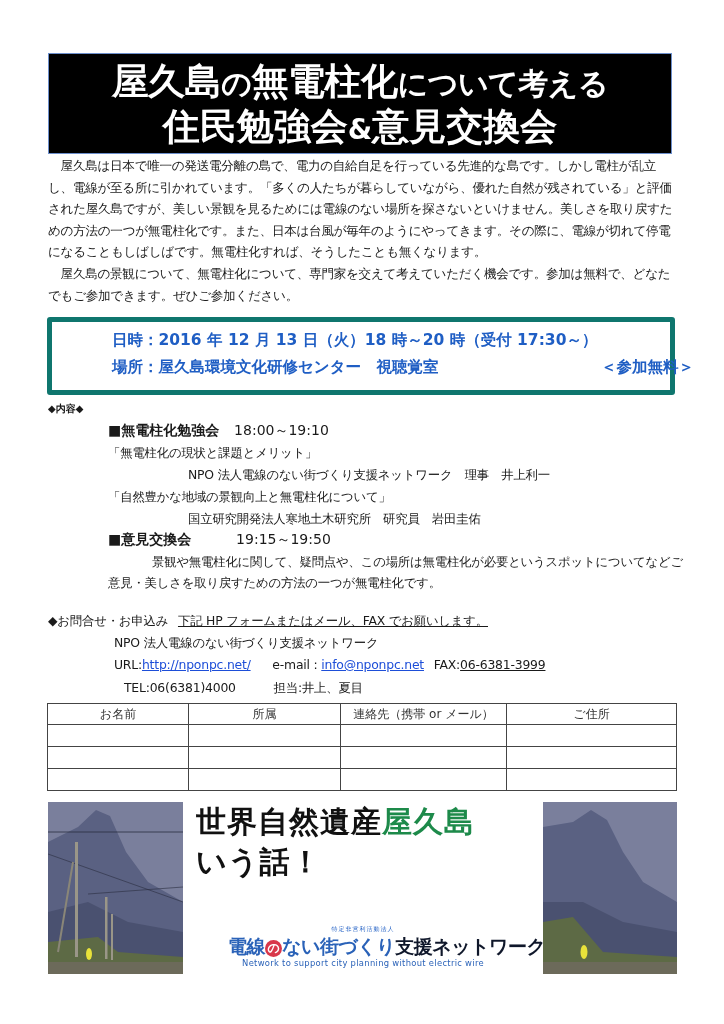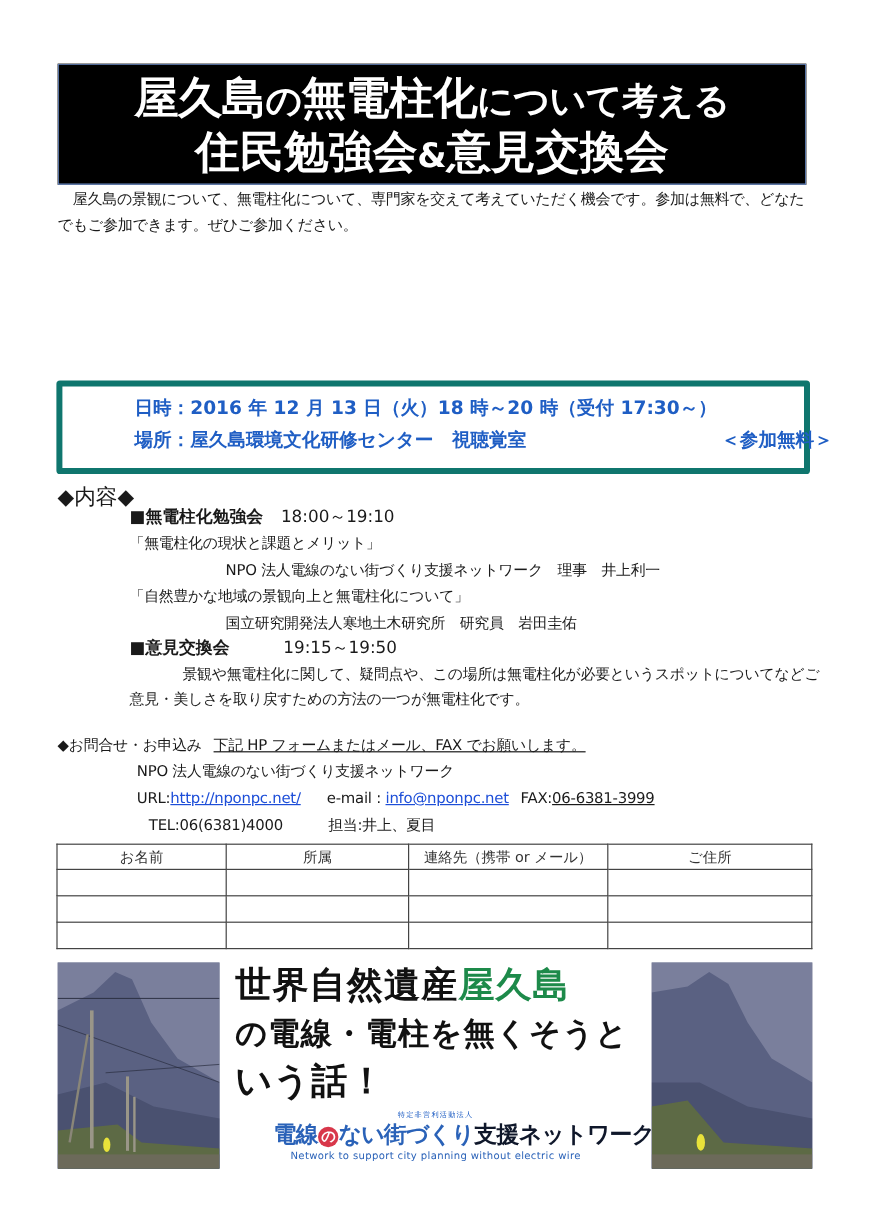--- a/index.html
+++ b/index.html
@@ -45,21 +45,21 @@
   #info-box .row {
     position: absolute; left: 60px; font-size: 15.5px; white-space: nowrap; letter-spacing: 0px;
   }
   #info-box .row1 { top: 8px; }
   #info-box .row2 { top: 35px; }
   #info-box .free { position: absolute; left: 489px; top: 0; }
 
   
   .content-text { font-size: 12.4px; white-space: nowrap; letter-spacing: -0.2px; }
   .heading-b { font-weight: bold; font-size: 14px; }
-  .section-h { font-weight: normal; font-size: 18px; }
+  .section-h { font-weight: bold; font-size: 10px; }
 
   a.link { color: #1d4ed8; text-decoration: underline; }
   .ul { text-decoration: underline; }
 
   
   #signup-table {
     left: 47px; top: 703px; width: 629px; height: 86px;
     border-collapse: collapse; table-layout: fixed;
   }
   #signup-table td, #signup-table th {
@@ -102,20 +102,21 @@
 <div id="header" class="abs">
   <div class="line1">
     <span>屋久島</span><span class="sm">の</span><span>無電柱化</span><span class="sm">について考える</span>
   </div>
   <div class="line2">
     <span>住民勉強会</span><span class="sm">&amp;</span><span>意見交換会</span>
   </div>
 </div>
 
 <div id="intro" class="abs">
+  <p>屋久島は日本で唯一の発送電分離の島で、電力の自給自足を行っている先進的な島です。しかし電柱が乱立し、電線が至る所に引かれています。「多くの人たちが暮らしていながら、優れた自然が残されている」と評価された屋久島ですが、美しい景観を見るためには電線のない場所を探さないといけません。美しさを取り戻すための方法の一つが無電柱化です。また、日本は台風が毎年のようにやってきます。その際に、電線が切れて停電になることもしばしばです。無電柱化すれば、そうしたことも無くなります。</p>
   <p>屋久島の景観について、無電柱化について、専門家を交えて考えていただく機会です。参加は無料で、どなたでもご参加できます。ぜひご参加ください。</p>
 </div>
 
 <div id="info-box" class="abs">
   <div class="row row1">日時：2016 年 12 月 13 日（火）18 時～20 時（受付 17:30～）</div>
   <div class="row row2">
     <span>場所：屋久島環境文化研修センター　視聴覚室</span>
     <span class="free">＜参加無料＞</span>
   </div>
 </div>
@@ -204,21 +205,20 @@
     <rect x="63" y="112" width="2" height="46" fill="#9a9688"></rect>
     <line x1="10" y1="150" x2="25" y2="60" stroke="#8a8678" stroke-width="2"></line>
     <ellipse cx="41" cy="152" rx="3" ry="6" fill="#e8e23a"></ellipse>
   </svg>
 </div>
 
 <div id="slogan" class="abs">
   <div class="line">
     <span>世界自然遺産</span><span class="green">屋久島</span>
   </div>
-  <div class="line small">の電線・電柱を無くそうと</div>
   <div class="line">いう話！</div>
 </div>
 
 <div id="logo" class="abs">
   <div class="sub">特定非営利活動法人</div>
   <div class="main">
     <span class="blue">電線</span><span class="no-circle">の</span><span class="blue">ない街づくり</span><span class="green">支援ネットワーク</span>
   </div>
   <div class="en">Network to support city planning without electric wire</div>
 </div>

